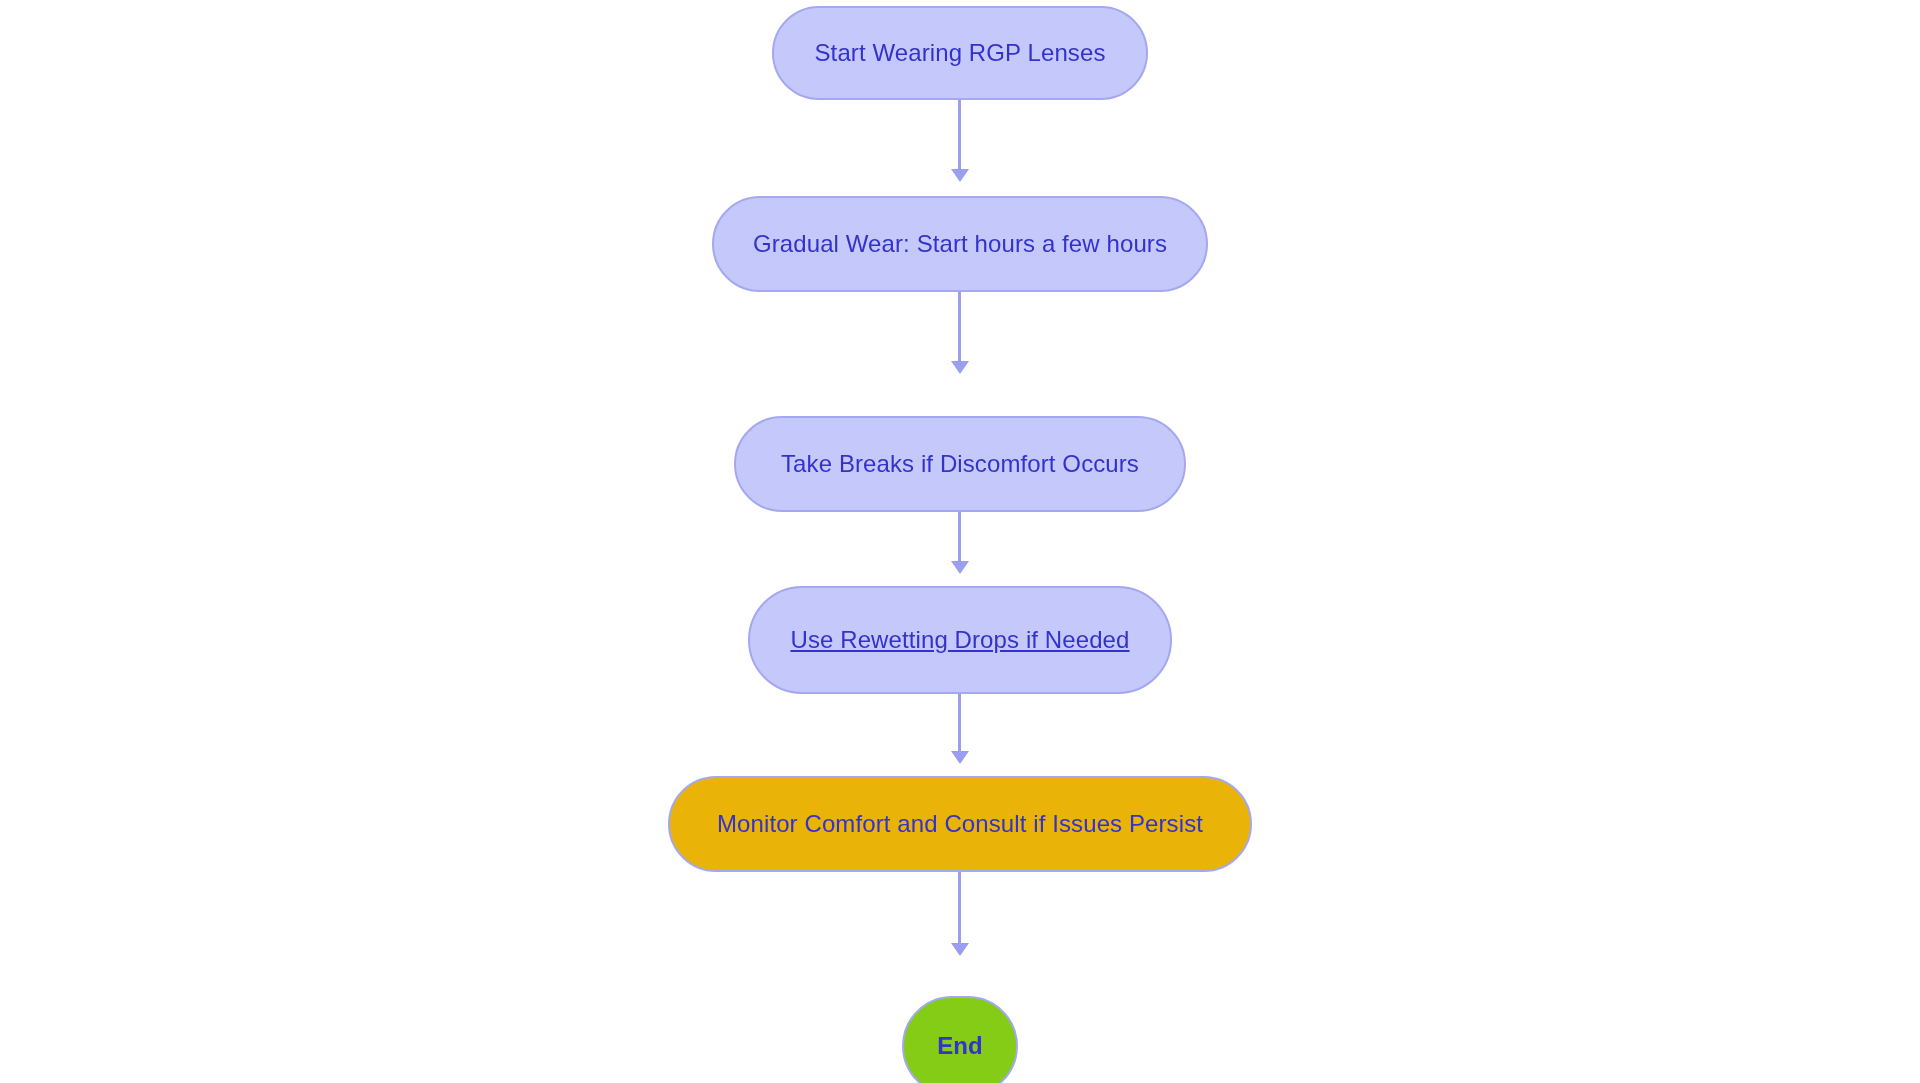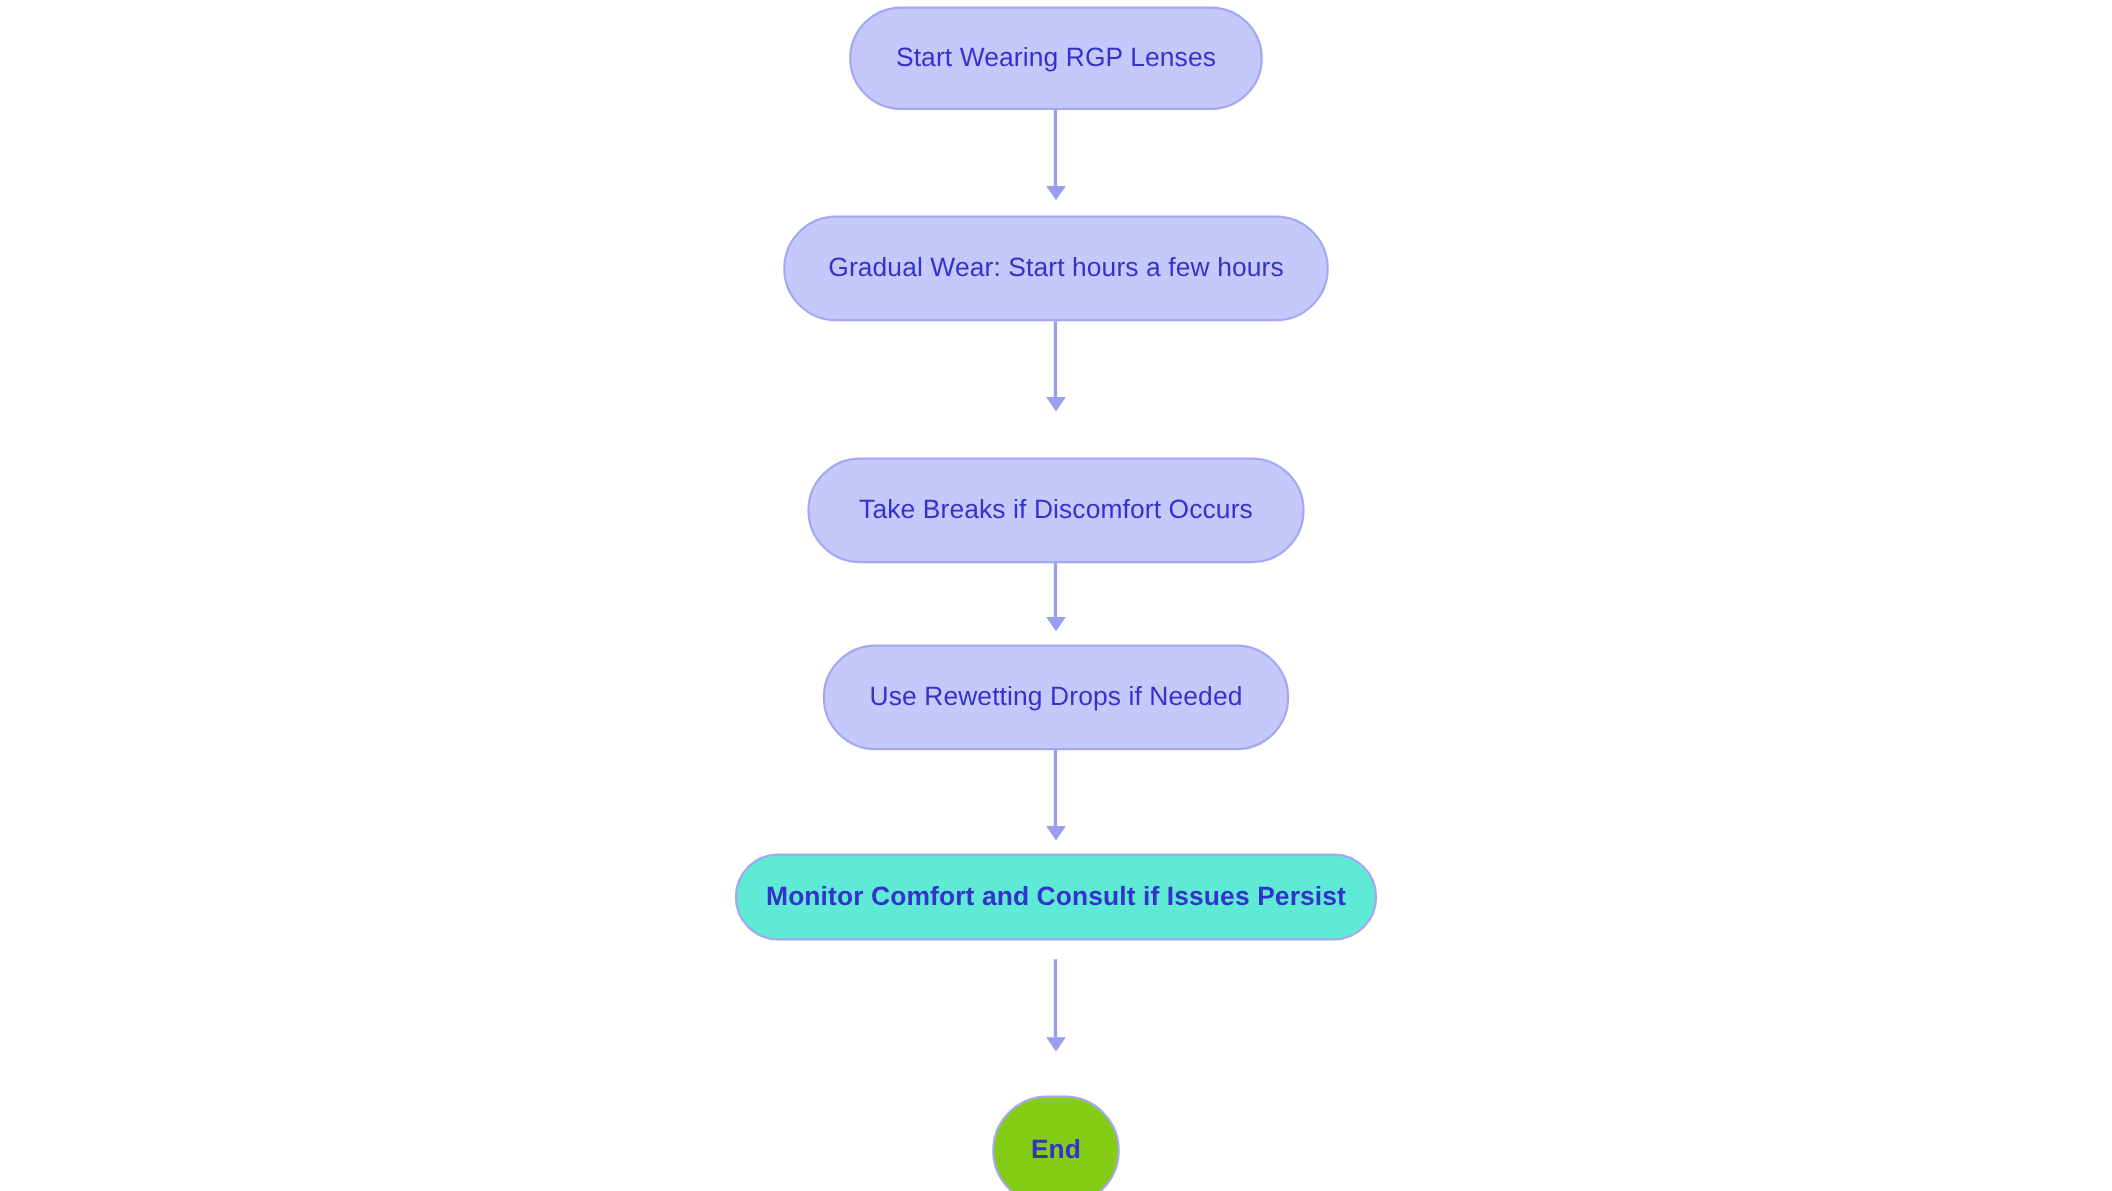--- a/index.html
+++ b/index.html
@@ -88,25 +88,25 @@
   </div>
 
   <div class="flow-node stadium" style="left: 712px; top: 196px; width: 496px; height: 96px; background: rgb(197, 200, 250); border-color: rgb(163, 168, 240); color: rgb(51, 51, 204);">
     <span class="node-label">Gradual Wear: Start hours a few hours</span>
   </div>
 
   <div class="flow-node stadium" style="left: 734px; top: 416px; width: 452px; height: 96px; background: rgb(197, 200, 250); border-color: rgb(163, 168, 240); color: rgb(51, 51, 204);">
     <span class="node-label">Take Breaks if Discomfort Occurs</span>
   </div>
 
-  <div class="flow-node stadium" style="left: 748px; top: 586px; width: 424px; height: 96px; background: rgb(197, 200, 250); border-color: rgb(163, 168, 240); color: rgb(51, 51, 204);">
+  <div class="flow-node stadium" style="left: 748px; top: 586px; width: 424px; height: 108px; background: rgb(197, 200, 250); border-color: rgb(163, 168, 240); color: rgb(51, 51, 204); text-decoration: underline;">
     <span class="node-label">Use Rewetting Drops if Needed</span>
   </div>
 
-  <div class="flow-node stadium" style="left: 668px; top: 776px; width: 584px; height: 79px; background: #5eead4; border-color: rgb(163, 168, 240); color: rgb(51, 51, 204); font-weight: bold;">
+  <div class="flow-node stadium" style="left: 668px; top: 776px; width: 584px; height: 96px; background: #eab308; border-color: rgb(163, 168, 240); color: rgb(51, 51, 204);">
     <span class="node-label">Monitor Comfort and Consult if Issues Persist</span>
   </div>
 
   <div class="flow-node stadium" style="left: 902px; top: 996px; width: 116px; height: 100px; background: #84cc16; border-color: rgb(163, 168, 240); color: rgb(51, 51, 204); font-weight: bold;">
     <span class="node-label">End</span>
   </div>
 
 </div>
 
 </body></html>

